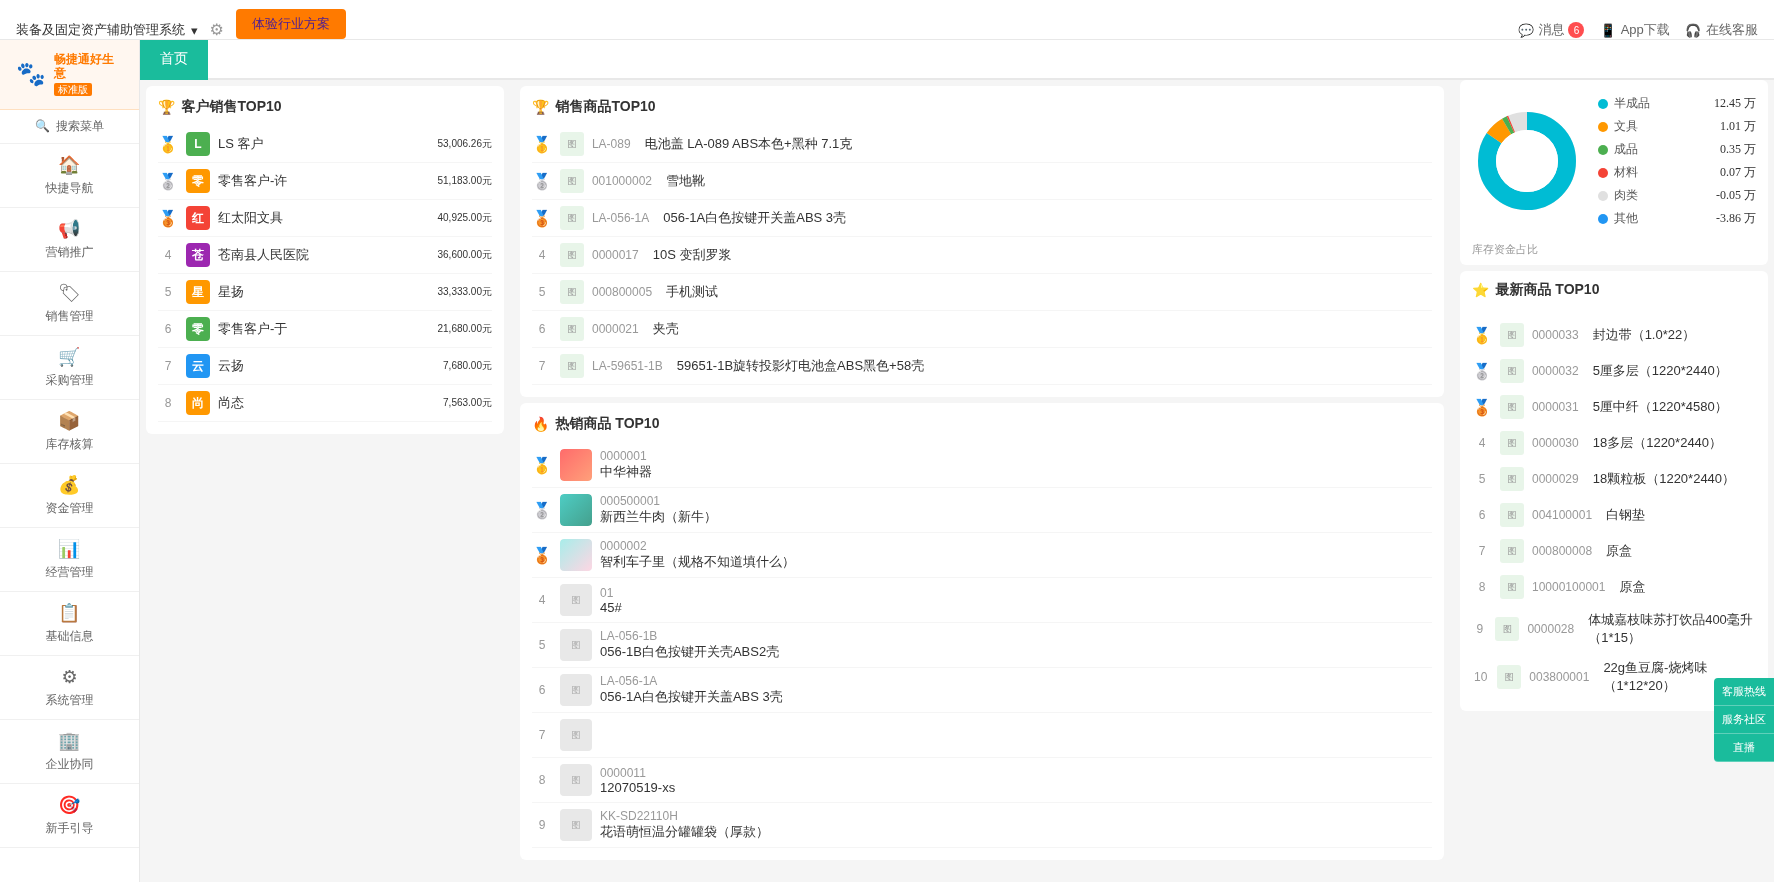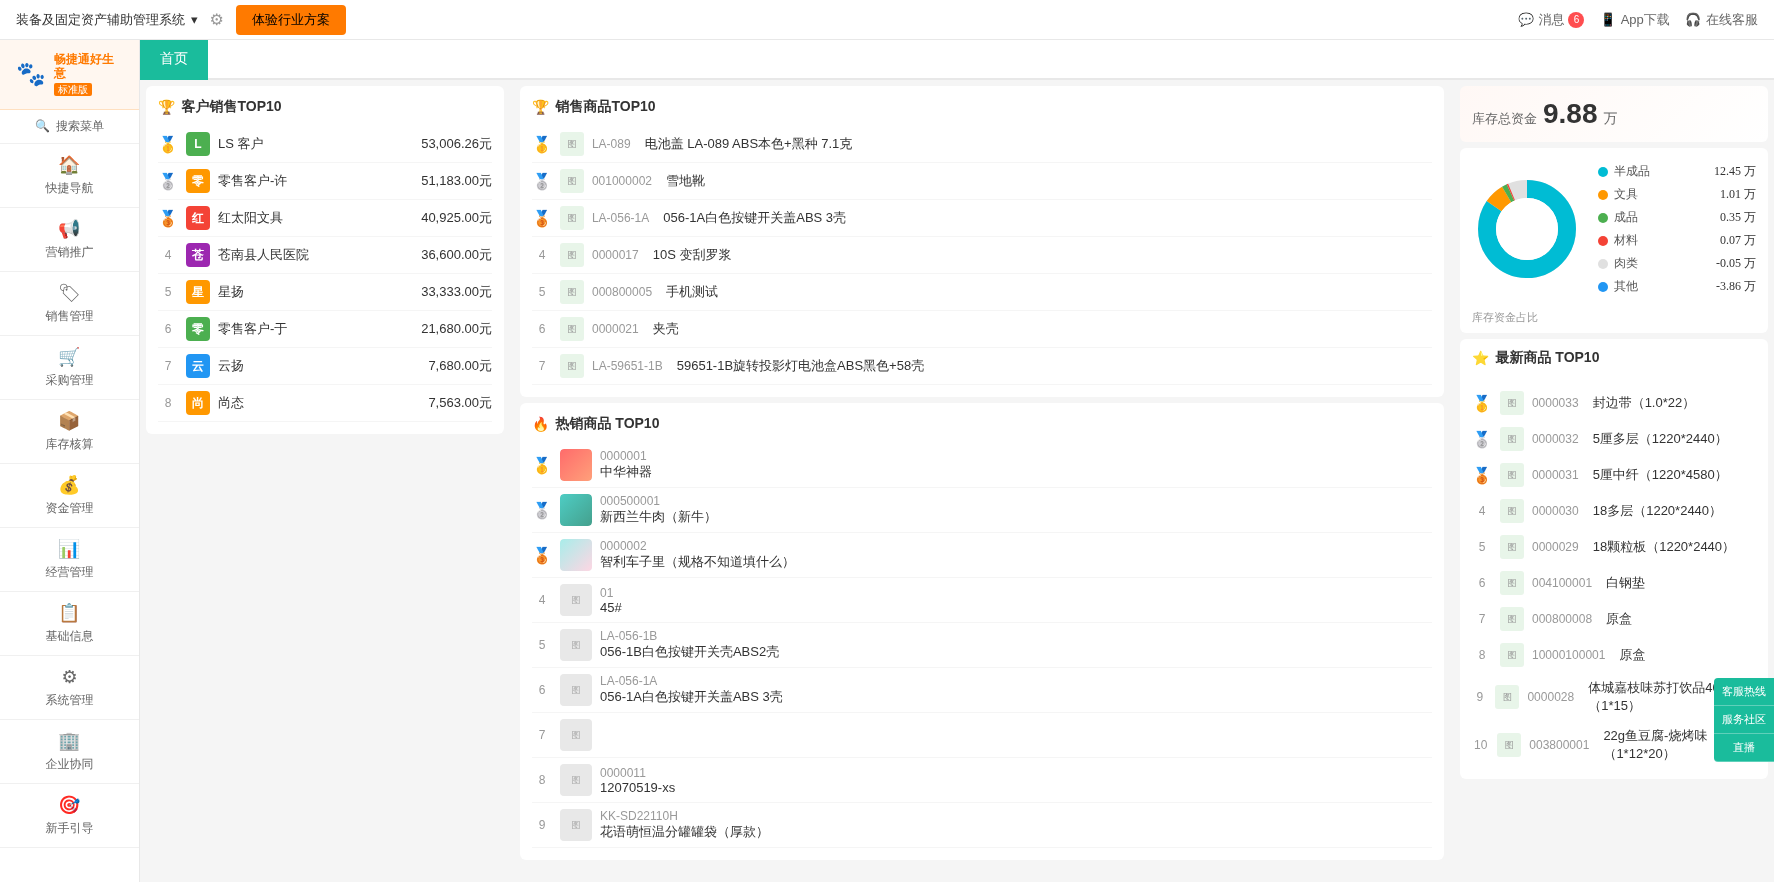--- a/index.html
+++ b/index.html
@@ -1,22 +1,22 @@
 <!DOCTYPE html>
 <html><head>
   <meta charset="utf-8">
   <style>
     * { margin: 0; padding: 0; box-sizing: border-box; }
     body { font-family: 'Microsoft YaHei', Arial, sans-serif; font-size: 13px; background: #f5f5f5; width: 1774px; height: 882px; overflow: hidden; display: flex; flex-direction: column; }
 
     
-    .top-bar { height: 40px; background: #fff; display: flex; align-items: center; padding: 0 16px; border-bottom: 1px solid #e8e8e8; gap: 12px; flex-shrink: 0; }
+    .top-bar { height: 40px; background: #fff; display: flex; align-items: flex-end; padding: 0 16px; border-bottom: 1px solid #e8e8e8; gap: 12px; flex-shrink: 0; }
     .system-select { display: flex; align-items: center; gap: 6px; font-size: 13px; color: #333; cursor: pointer; }
     .gear-btn { color: #999; cursor: pointer; font-size: 16px; }
-    .try-btn { background: #ff7a00; color: #000000; border: none; padding: 6px 16px; border-radius: 4px; cursor: pointer; font-size: 13px; }
+    .try-btn { background: #ff7a00; color: #4c1d95; border: none; padding: 6px 16px; border-radius: 4px; cursor: pointer; font-size: 13px; }
     .top-right { margin-left: auto; display: flex; align-items: center; gap: 16px; color: #666; font-size: 13px; }
     .top-right-item { display: flex; align-items: center; gap: 4px; cursor: pointer; }
     .badge { background: #ff4d4f; color: #fff; border-radius: 50%; width: 16px; height: 16px; font-size: 10px; display: flex; align-items: center; justify-content: center; }
 
     
     .main-layout { display: flex; flex: 1; overflow: hidden; }
 
     
     .sidebar { width: 140px; background: #fff; border-right: 1px solid #e8e8e8; display: flex; flex-direction: column; flex-shrink: 0; overflow-y: auto; }
     .logo { padding: 12px 16px; display: flex; align-items: center; gap: 8px; background: #fff7f0; border-bottom: 1px solid #ffe0c0; }
@@ -40,21 +40,21 @@
 
     
     .card { background: #fff; border-radius: 6px; margin: 6px; padding: 12px; }
     .card-title { font-size: 14px; font-weight: bold; color: #333; margin-bottom: 10px; display: flex; align-items: center; gap: 6px; }
 
     
     .customer-list-item { display: flex; align-items: center; padding: 6px 0; border-bottom: 1px solid #f5f5f5; gap: 8px; }
     .rank-num { width: 20px; color: #999; font-size: 12px; text-align: center; }
     .customer-badge { width: 24px; height: 24px; border-radius: 4px; display: flex; align-items: center; justify-content: center; color: #fff; font-size: 12px; font-weight: bold; flex-shrink: 0; }
     .customer-name { flex: 1; font-size: 13px; color: #333; }
-    .customer-amount { font-size: 13px; color: #333; font-weight: 500; }
+    .customer-amount { font-size: 10px; color: #333; font-weight: 500; }
 
     
     .product-item { display: flex; align-items: center; padding: 6px 0; border-bottom: 1px solid #f5f5f5; gap: 8px; }
     .product-img { width: 32px; height: 32px; background: #f0f0f0; border-radius: 4px; display: flex; align-items: center; justify-content: center; overflow: hidden; flex-shrink: 0; }
     .product-code { font-size: 12px; color: #999; }
     .product-name { font-size: 13px; color: #333; }
 
     
     .inventory-summary { background: linear-gradient(135deg, #fff8f5, #fff); padding: 12px; border-radius: 6px; margin: 6px; }
     .inv-title { color: #666; font-size: 13px; }
@@ -409,27 +409,20 @@
             <div>
               <div class="product-code">KK-SD22110H</div>
               <div class="product-name">花语萌恒温分罐罐袋（厚款）</div>
             </div>
           </div>
         </div>
       </div>
 
       <div class="right-panel">
 
-        <div class="inventory-summary">
-          <div style="display:flex;align-items:baseline;gap:6px;">
-            <span class="inv-title">库存总资金</span>
-            <span class="inv-amount">9.88</span>
-            <span class="inv-unit">万</span>
-          </div>
-        </div>
 
         <div style="background:#fff;margin:0 6px 6px;border-radius:6px;">
           <div class="chart-container">
 
             <div class="donut-chart">
               <svg viewBox="0 0 110 110" xmlns="http://www.w3.org/2000/svg">
 
                 <circle cx="55" cy="55" r="40" fill="none" stroke="#e0e0e0" stroke-width="18"></circle>
 
                 <circle cx="55" cy="55" r="40" fill="none" stroke="#00bcd4" stroke-width="18" stroke-dasharray="212.4 251.3" stroke-dashoffset="0" transform="rotate(-90 55 55)"></circle>

